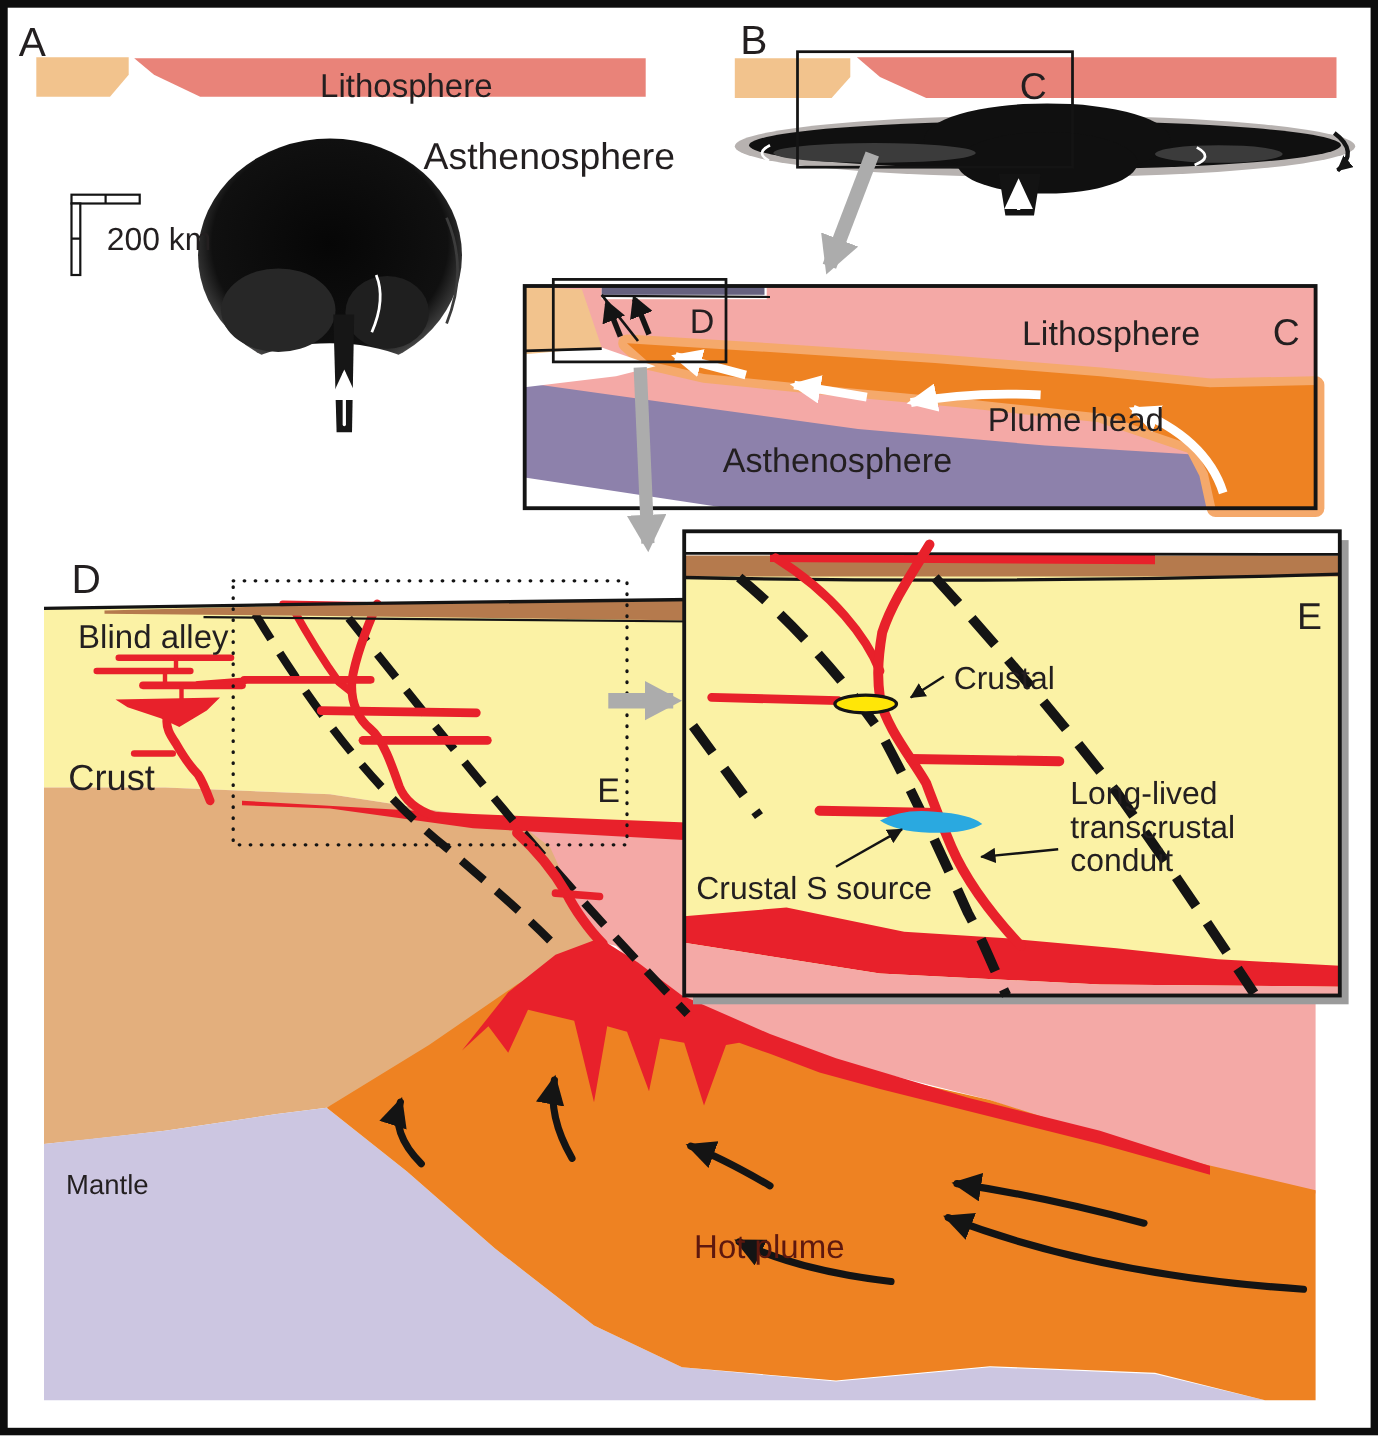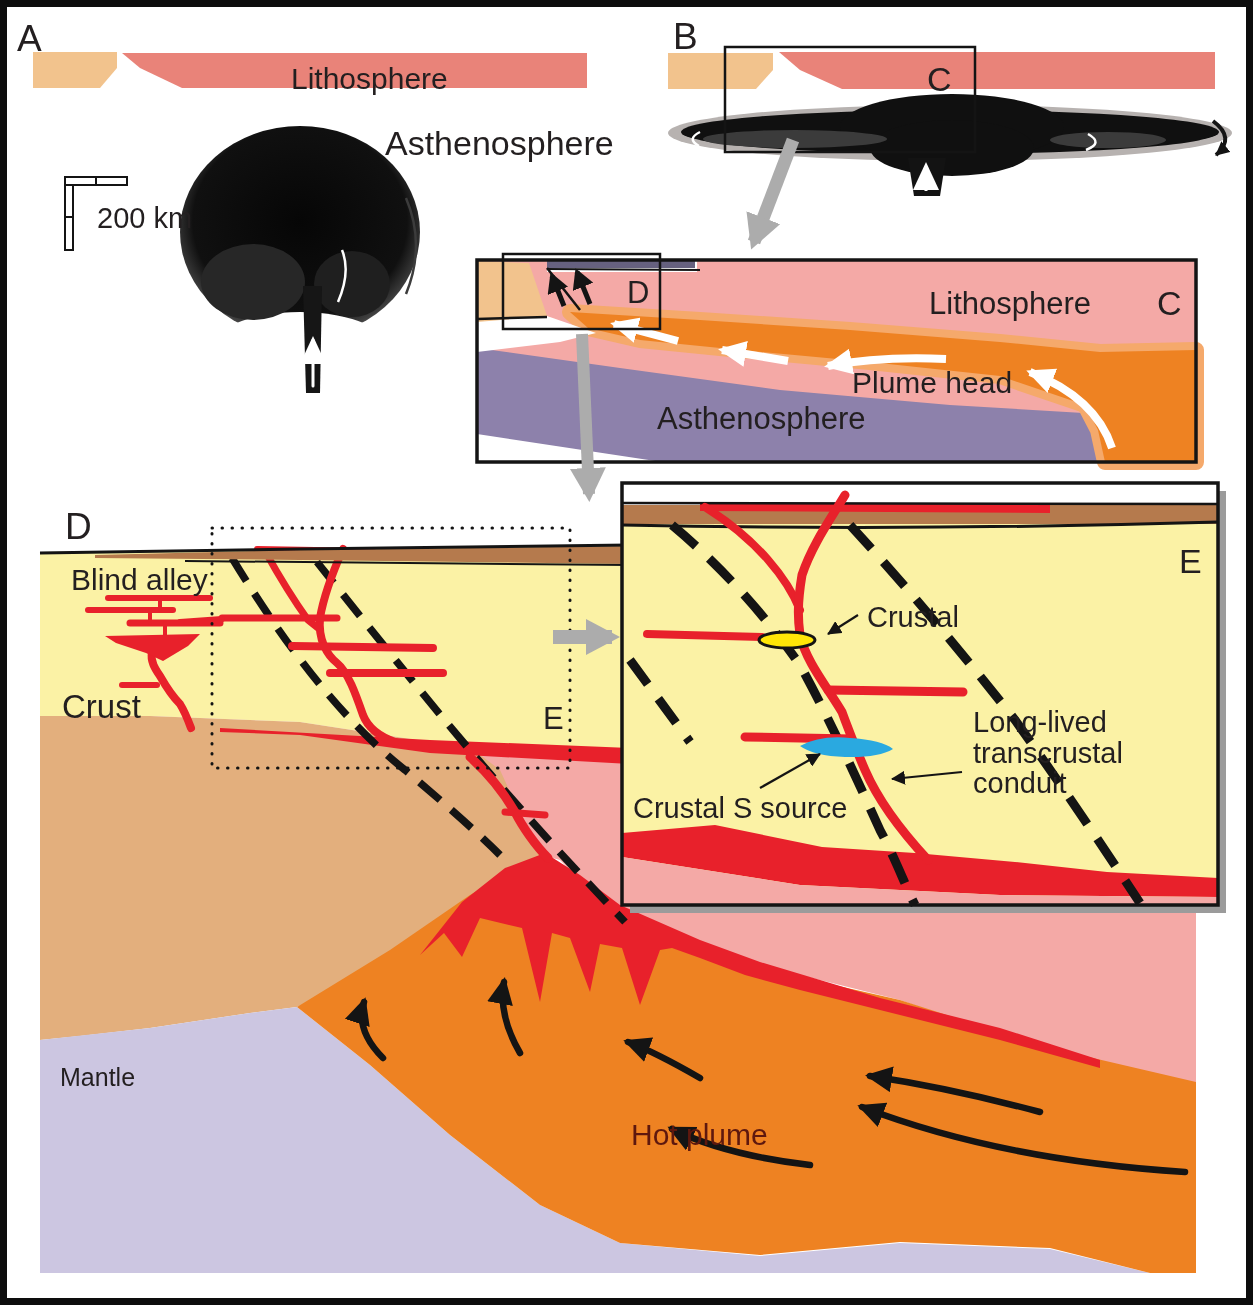--- a/index.html
+++ b/index.html
@@ -222,21 +222,21 @@
   <div class="lbl panel-letter" style="left:10px;top:12px;">A</div>
   <div class="lbl it f30" style="left:284px;top:56px;">Lithosphere</div>
   <div class="lbl it f34" style="left:378px;top:118px;">Asthenosphere</div>
   <div class="lbl f29" style="left:90px;top:196px;">200 km</div>
 
   <div class="lbl panel-letter" style="left:666px;top:10px;">B</div>
   <div class="lbl f34" style="left:920px;top:54px;">C</div>
 
   <div class="lbl it f31" style="left:922px;top:281px;">Lithosphere</div>
   <div class="lbl f34" style="left:1150px;top:278px;">C</div>
-  <div class="lbl f30" style="left:845px;top:360px;">Plume head</div>
+  <div class="lbl f30" style="left:891px;top:360px;">Plume head</div>
   <div class="lbl it f31" style="left:650px;top:396px;">Asthenosphere</div>
   <div class="lbl f31" style="left:620px;top:270px;">D</div>
 
   <div class="lbl panel-letter" style="left:58px;top:500px;">D</div>
   <div class="lbl f30" style="left:64px;top:557px;">Blind alley</div>
   <div class="lbl bold" style="left:55px;top:683px;font-size:33px;">Crust</div>
   <div class="lbl f31" style="left:536px;top:696px;">E</div>
   <div class="lbl bold" style="left:53px;top:1057px;font-size:25px;">Mantle</div>
   <div class="lbl f30 maroon" style="left:624px;top:1112px;">Hot plume</div>
 

